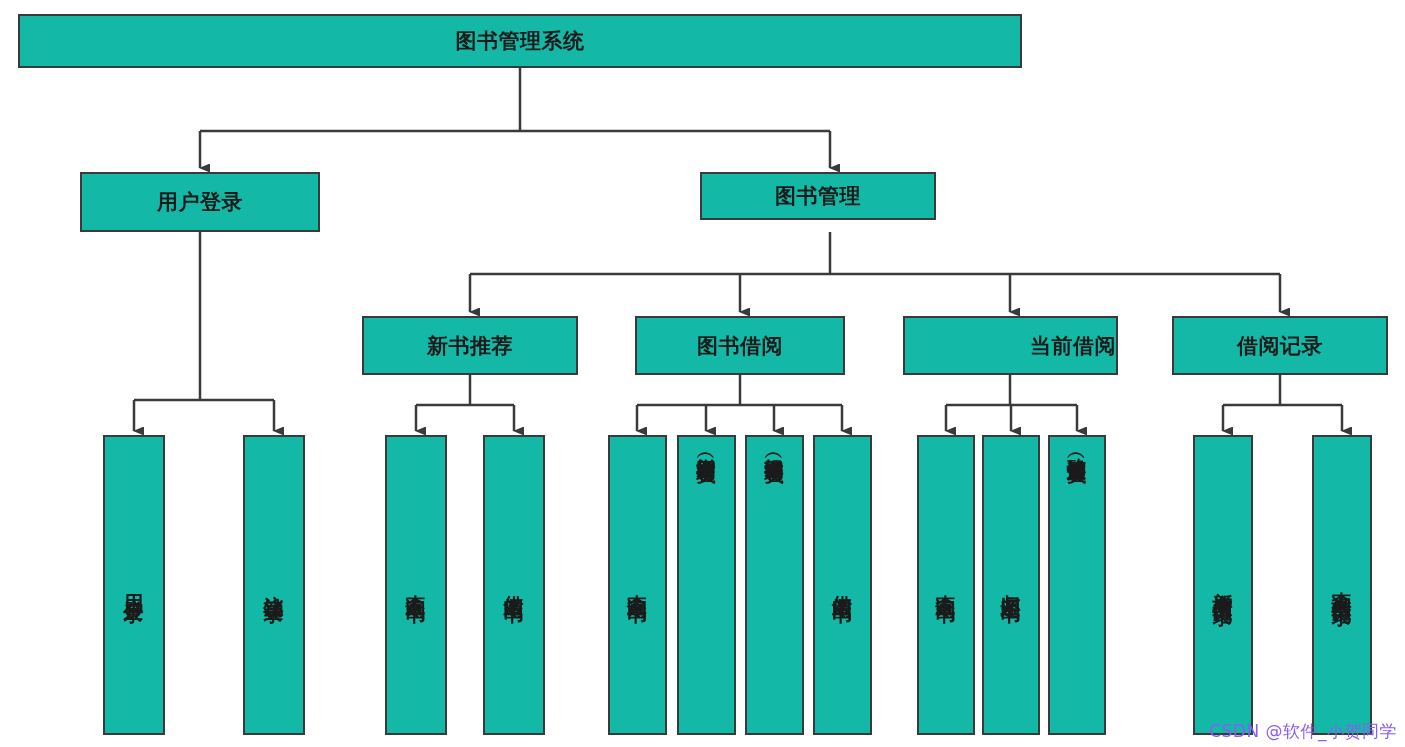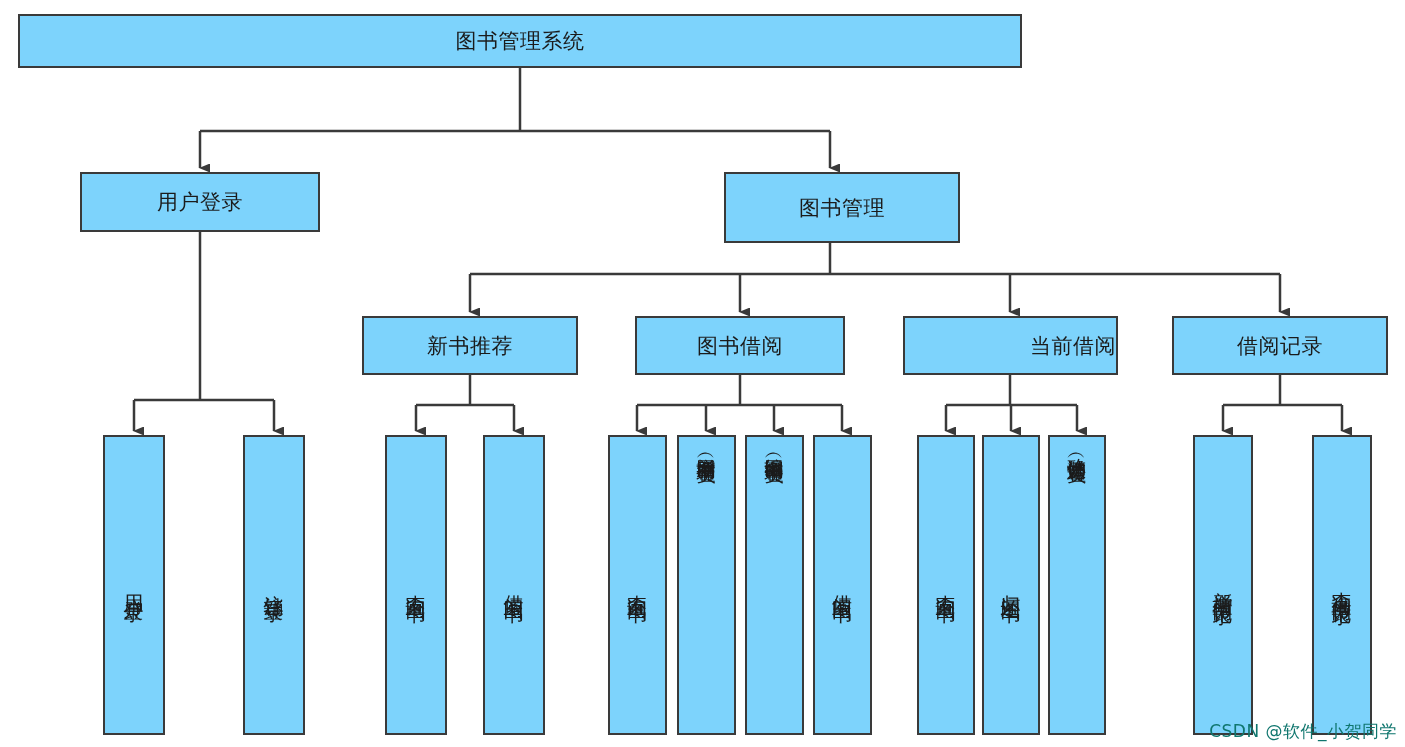--- a/index.html
+++ b/index.html
@@ -23,25 +23,26 @@
   #diagram-svg {
     position: absolute;
     left: 0; top: 0;
     width: 1405px;
     height: 747px;
   }
   .node {
     position: absolute;
     box-sizing: border-box;
     border: 2.5px solid #3a3a3a;
-    background: #7dd3fc;
+    background: #14b8a6;
     display: flex;
     align-items: center;
     justify-content: center;
     color: #1b1b1b;
+    font-weight: bold;
   }
   .node.horiz {
     font-size: 21px;
     letter-spacing: 0.5px;
   }
   .node.vert {
     font-size: 20px;
   }
   .node.vert .vlabel {
     writing-mode: vertical-rl;
@@ -53,21 +54,21 @@
   }
   .node.vert.pad-top {
     align-items: flex-start;
     padding-top: 6px;
   }
   #watermark {
     position: absolute;
     right: 8px;
     bottom: 4px;
     font-size: 17px;
-    color: #0f766e;
+    color: #8b5cf6;
     white-space: nowrap;
     letter-spacing: 0.5px;
   }
 </style>
 </head>
 <body style="background: rgb(255, 255, 255);">
 
 <div id="diagram-root">
 
   <svg id="diagram-svg" viewBox="0 0 1405 747" xmlns="http://www.w3.org/2000/svg">
@@ -121,21 +122,21 @@
     </g>
   </svg>
 
   <div class="node horiz" id="node-root" style="left: 18px; top: 14px; width: 1004px; height: 54px;">
     <span>图书管理系统</span>
   </div>
 
   <div class="node horiz" id="node-l2-0" style="left: 80px; top: 172px; width: 240px; height: 60px;">
     <span>用户登录</span>
   </div>
-  <div class="node horiz" id="node-l2-1" style="left: 724px; top: 172px; width: 236px; height: 71px;">
+  <div class="node horiz" id="node-l2-1" style="left: 700px; top: 172px; width: 236px; height: 48px;">
     <span>图书管理</span>
   </div>
 
   <div class="node horiz" id="node-l3-1" style="left: 635px; top: 316px; width: 210px; height: 59px;">
     <span>图书借阅</span>
   </div>
   <div class="node horiz" id="node-l3-0" style="left: 362px; top: 316px; width: 216px; height: 59px;">
     <span>新书推荐</span>
   </div>
   <div class="node horiz" id="node-l3-2" style="left: 903px; top: 316px; width: 215px; height: 59px; justify-content: flex-end;">

